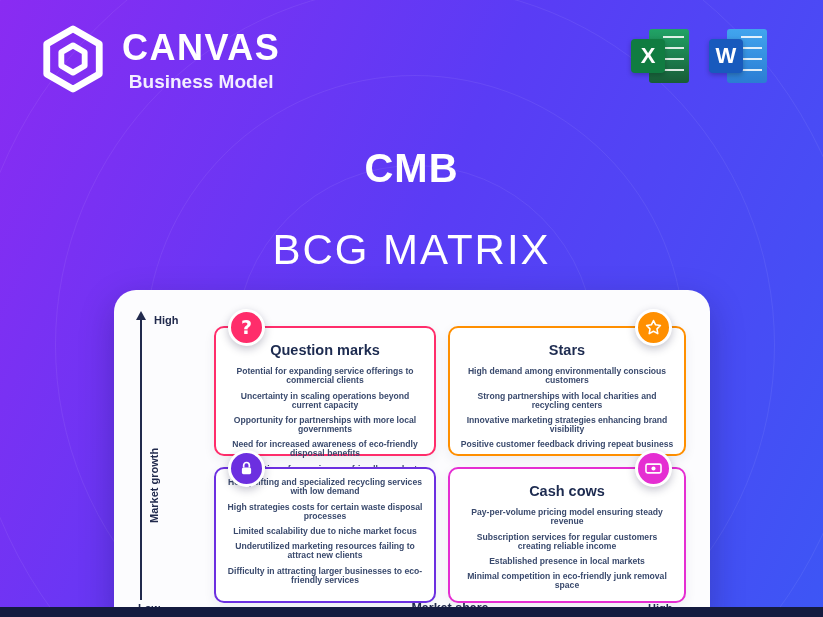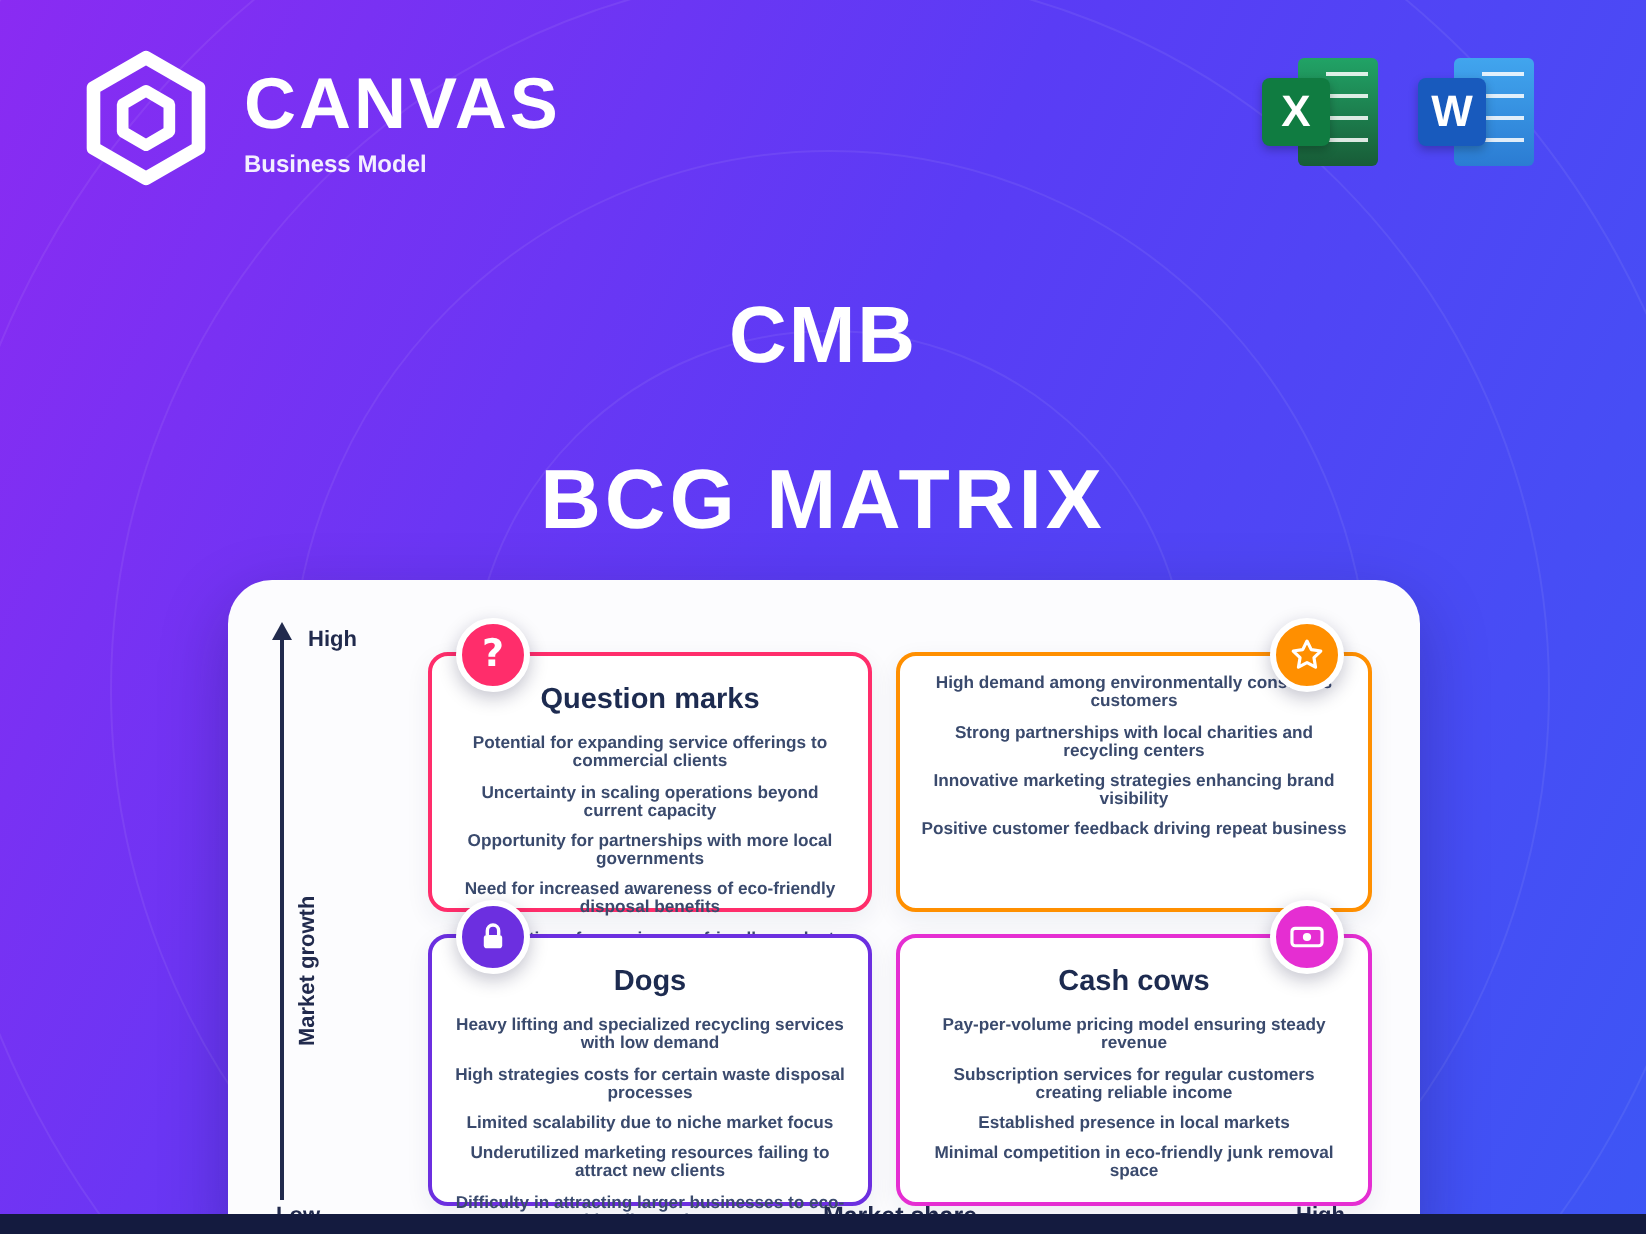--- a/index.html
+++ b/index.html
@@ -15,21 +15,21 @@
   .ring{
     position:absolute; left:415px; top:345px; transform:translate(-50%,-50%);
     border:1.5px solid rgba(255,255,255,0.07); border-radius:50%;
   }
   .r1{width:360px;height:360px}.r2{width:540px;height:540px}
   .r3{width:720px;height:720px}.r4{width:900px;height:900px}.r5{width:1080px;height:1080px}
 
   
   .brand{position:absolute; left:38px; top:22px; display:flex; gap:14px; align-items:center; color:#fff;}
   .brand-name{font-size:36px; font-weight:800; letter-spacing:1.5px; line-height:1;}
-  .brand-sub{font-size:12px; font-weight:700; margin-top:5px; color:#f3eeff;}
+  .brand-sub{font-size:19px; font-weight:700; margin-top:5px; color:#f3eeff;text-align:center;}
 
   
   .export-icons{position:absolute; top:28px; right:56px; display:flex; gap:20px;}
   .office-icon{position:relative; width:58px; height:56px; cursor:pointer;}
   .office-icon .sheet{position:absolute; left:18px; top:1px; width:40px; height:54px; border-radius:3px;}
   .excel .sheet{background:linear-gradient(180deg,#21a366,#185c37);}
   .word .sheet{background:linear-gradient(180deg,#41a5ee,#2b7cd3);}
   .office-icon .sheet::after{
     content:""; position:absolute; left:14px; right:5px; top:7px; bottom:7px;
     background:repeating-linear-gradient(to bottom, rgba(255,255,255,.85) 0 2px, transparent 2px 11px);
@@ -39,21 +39,21 @@
     color:#fff; font-weight:800; font-size:22px; display:flex; align-items:center; justify-content:center;
     box-shadow:0 2px 5px rgba(0,0,0,.25);
   }
   .excel .front{background:#107c41;}
   .word .front{background:#185abd;}
 
   
   .title-company{position:absolute; top:146px; left:0; width:100%; text-align:center;
     color:#fff; font-size:40px; font-weight:800; letter-spacing:1px;}
   .title-main{position:absolute; top:226px; left:0; width:100%; text-align:center;
-    color:#fff; font-size:42px; font-weight:700; letter-spacing:2px;}
+    color:#fff; font-size:42px; font-weight:400; letter-spacing:2px;}
 
   
   .matrix-card{
     position:absolute; left:114px; top:290px; width:596px; height:340px;
     background:#fcfcfe; border-radius:22px; box-shadow:0 12px 34px rgba(18,18,64,.28);
   }
 
   
   .y-axis-line{position:absolute; left:26px; top:30px; width:2px; height:280px; background:#212a4d;}
   .y-axis-line::before{
@@ -159,36 +159,36 @@
           <li>Exploration of emerging eco-friendly product sales and promotions</li>
         </ul>
       </section>
 
       <section class="quadrant" style="--accent: #ff8f00;">
         <div class="badge badge-right">
           <svg viewBox="0 0 24 24" width="19" height="19">
             <path d="M12 3.2l2.7 5.4 6 .9-4.3 4.2 1 6-5.4-2.9-5.4 2.9 1-6L3.3 9.5l6-.9z" fill="none" stroke="#ffffff" stroke-width="2" stroke-linejoin="round"></path>
           </svg>
         </div>
+        <h3 class="q-title">Stars</h3>
         <ul class="q-items">
           <li>High demand among environmentally conscious customers</li>
           <li>Strong partnerships with local charities and recycling centers</li>
           <li>Innovative marketing strategies enhancing brand visibility</li>
           <li>Positive customer feedback driving repeat business</li>
         </ul>
       </section>
 
       <section class="quadrant" style="--accent: #6c2fe0;">
         <div class="badge badge-left">
           <svg viewBox="0 0 24 24" width="17" height="17">
             <path d="M8 10.5V7.5a4 4 0 0 1 8 0v3" fill="none" stroke="#ffffff" stroke-width="2.4"></path>
             <rect x="5.5" y="10.5" width="13" height="9.5" rx="2.2" fill="#ffffff"></rect>
           </svg>
         </div>
-        <h3 class="q-title">Dogs</h3>
         <ul class="q-items">
           <li>Heavy lifting and specialized recycling services with low demand</li>
           <li>High strategies costs for certain waste disposal processes</li>
           <li>Limited scalability due to niche market focus</li>
           <li>Underutilized marketing resources failing to attract new clients</li>
           <li>Difficulty in attracting larger businesses to eco-friendly services</li>
         </ul>
       </section>
 
       <section class="quadrant" style="--accent: #e52ed2;">

